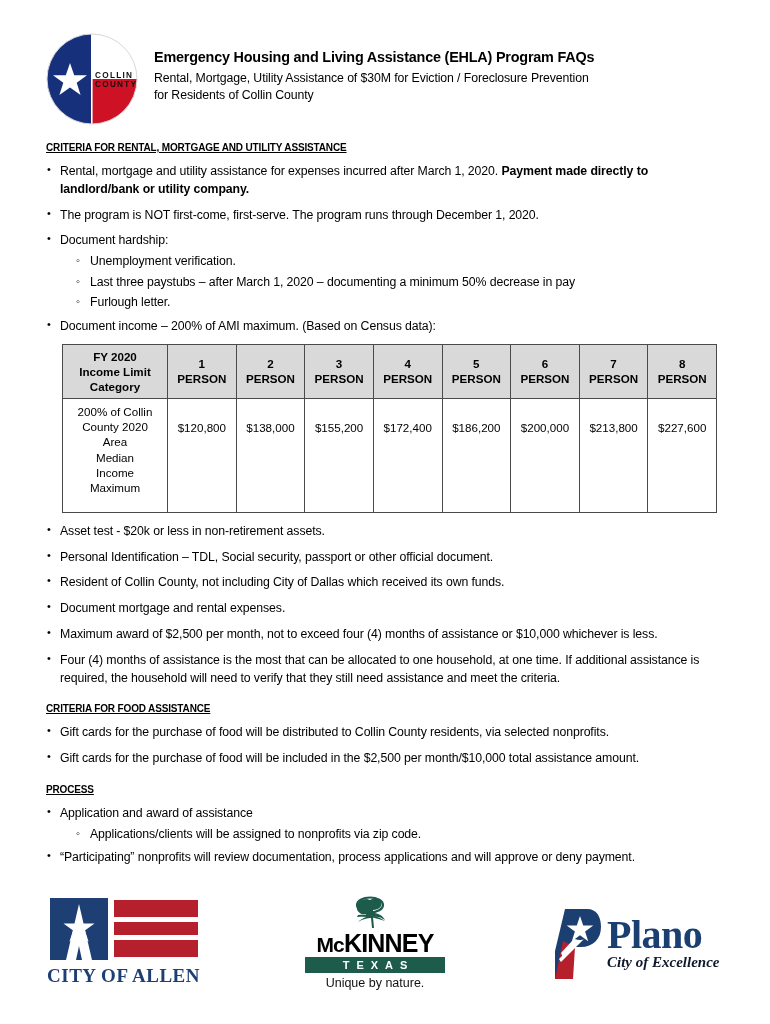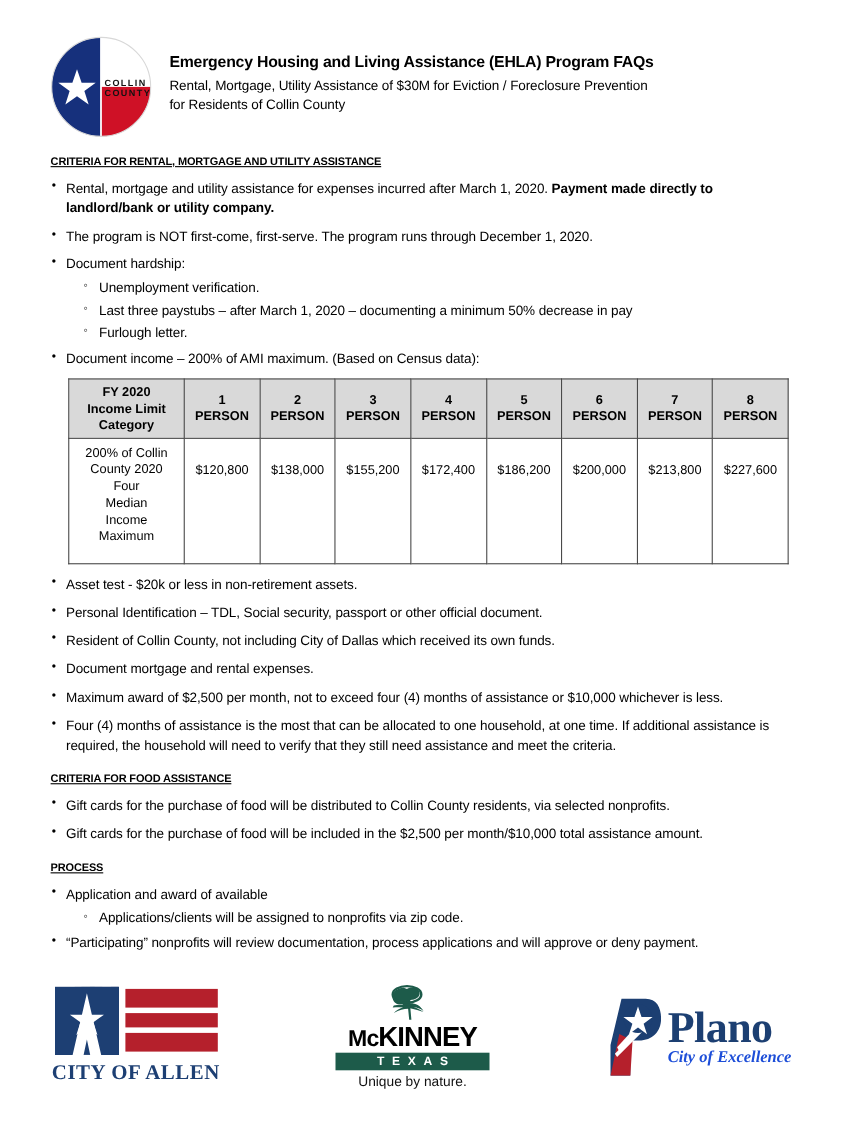--- a/index.html
+++ b/index.html
@@ -225,21 +225,21 @@
     font-size: 40px;
     color: #1c3f72;
     letter-spacing: -0.5px;
     line-height: 0.95;
   }
   .plano-tag {
     font-family: "Liberation Serif", serif;
     font-style: italic;
     font-weight: bold;
     font-size: 15px;
-    color: #1d4ed8;
+    color: #0f172a;
     text-align: right;
     margin-top: 1px;
   }
 </style>
 </head>
 <body>
 
 <div class="page">
 
   <div class="header">
@@ -330,21 +330,21 @@
             <span class="numline">8</span>
             <span class="numline">PERSON</span>
           </th>
         </tr>
       </thead>
       <tbody>
         <tr>
           <td class="cat">
             <span class="numline">200% of Collin</span>
             <span class="numline">County 2020</span>
-            <span class="numline">Four</span>
+            <span class="numline">Area</span>
             <span class="numline">Median</span>
             <span class="numline">Income</span>
             <span class="numline">Maximum</span>
           </td>
           <td class="val">$120,800</td>
           <td class="val">$138,000</td>
           <td class="val">$155,200</td>
           <td class="val">$172,400</td>
           <td class="val">$186,200</td>
           <td class="val">$200,000</td>
@@ -368,21 +368,21 @@
 
   <ul class="bullets">
     <li>Gift cards for the purchase of food will be distributed to Collin County residents, via selected nonprofits.</li>
     <li>Gift cards for the purchase of food will be included in the $2,500 per month/$10,000 total assistance amount.</li>
   </ul>
 
   <div class="section-head">PROCESS</div>
 
   <ul class="bullets">
     <li class="tight">
-      <span>Application and award of available</span>
+      <span>Application and award of assistance</span>
       <ul class="subbullets">
         <li>Applications/clients will be assigned to nonprofits via zip code.</li>
       </ul>
     </li>
     <li>“Participating” nonprofits will review documentation, process applications and will approve or deny payment.</li>
   </ul>
 
   <div class="footer-logos">
 
     <div class="logo-box allen">

